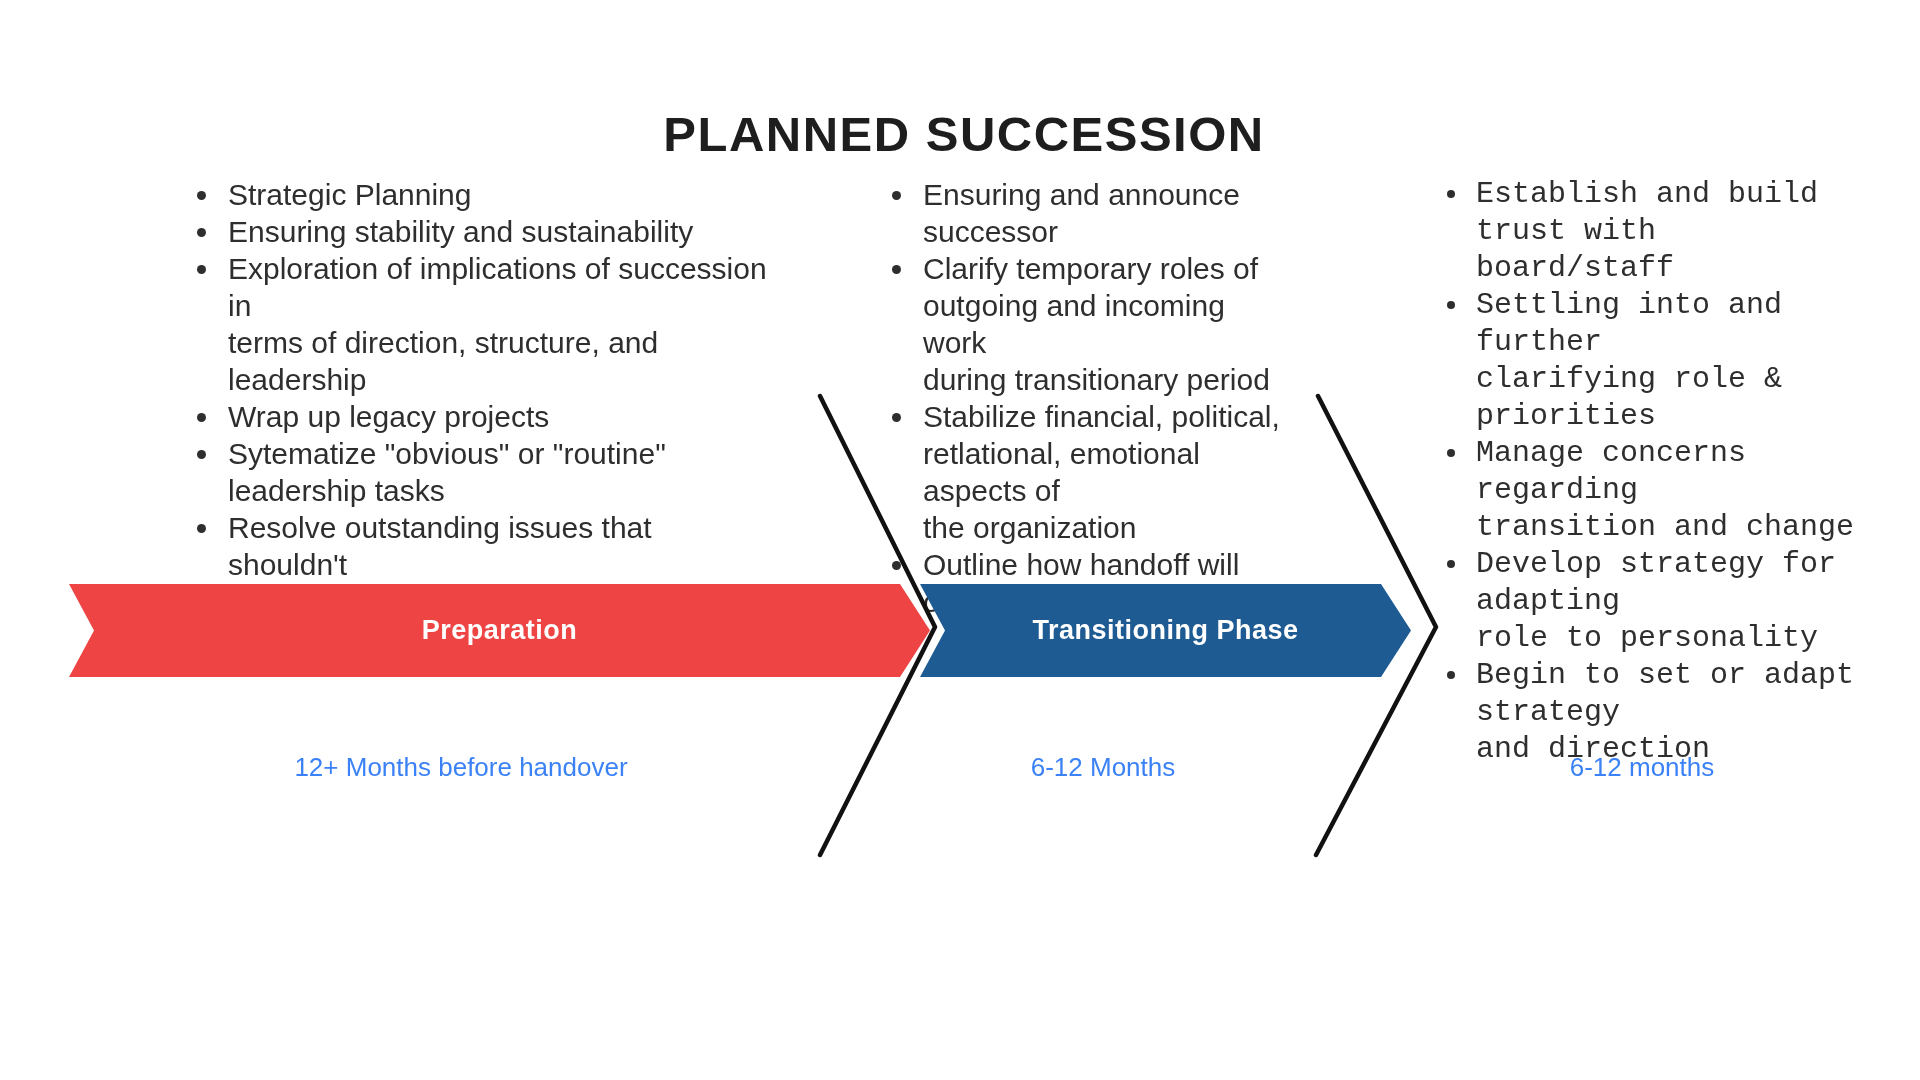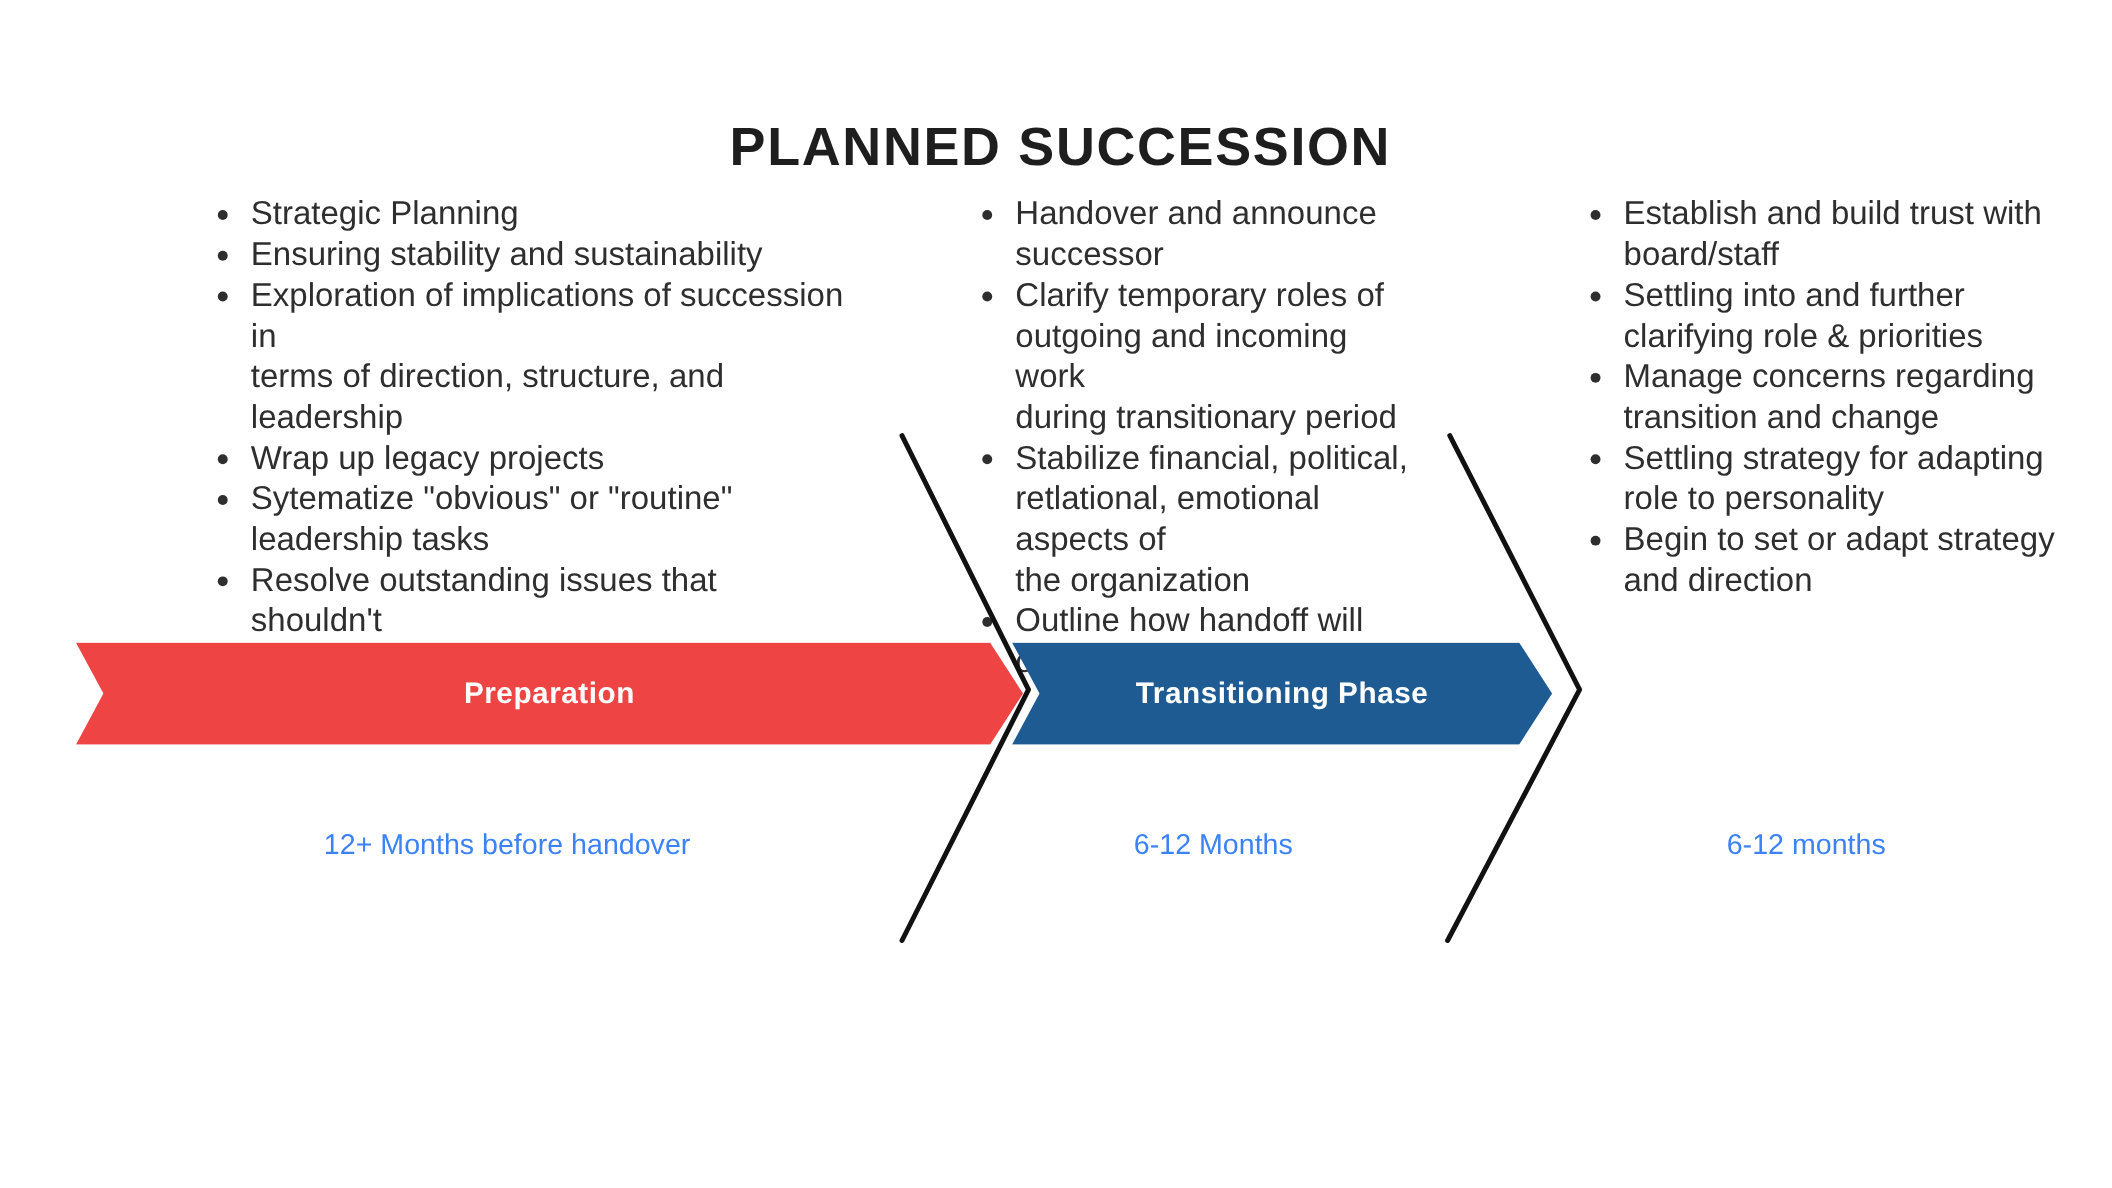--- a/index.html
+++ b/index.html
@@ -38,21 +38,21 @@
     margin: 0;
     padding-left: 32px;
   }
   .col li {
     white-space: pre-line;
     margin: 0;
     padding-left: 6px;
   }
   .col-1 { left: 190px;  width: 580px; }
   .col-2 { left: 885px;  width: 400px; }
-  .col-3 { left: 1438px; width: 430px; }
+  .col-3 { left: 1438px; width: 430px; font-family: Liberation Mono, monospace; }
 
   .banner {
     position: absolute;
     top: 584px;
     height: 93px;
     display: flex;
     align-items: center;
     justify-content: center;
     clip-path: polygon(0 0, calc(100% - 30px) 0, 100% 50%, calc(100% - 30px) 100%, 0 100%, 25px 50%);
   }
@@ -107,41 +107,41 @@
       <li>Wrap up legacy projects</li>
       <li>Sytematize "obvious" or "routine"
 leadership tasks</li>
       <li>Resolve outstanding issues that shouldn't
 be handed off to a new leader</li>
     </ul>
   </div>
 
   <div class="col col-2">
     <ul>
-      <li>Handover and announce
+      <li>Ensuring and announce
 successor</li>
       <li>Clarify temporary roles of
 outgoing and incoming work
 during transitionary period</li>
       <li>Stabilize financial, political,
 retlational, emotional aspects of
 the organization</li>
       <li>Outline how handoff will occur</li>
     </ul>
   </div>
 
   <div class="col col-3">
     <ul>
       <li>Establish and build trust with
 board/staff</li>
       <li>Settling into and further
 clarifying role &amp; priorities</li>
       <li>Manage concerns regarding
 transition and change</li>
-      <li>Settling strategy for adapting
+      <li>Develop strategy for adapting
 role to personality</li>
       <li>Begin to set or adapt strategy
 and direction</li>
     </ul>
   </div>
 
   <div class="banner banner-1" style="background: #ef4444;">
     <span class="banner-label">Preparation</span>
   </div>
 

